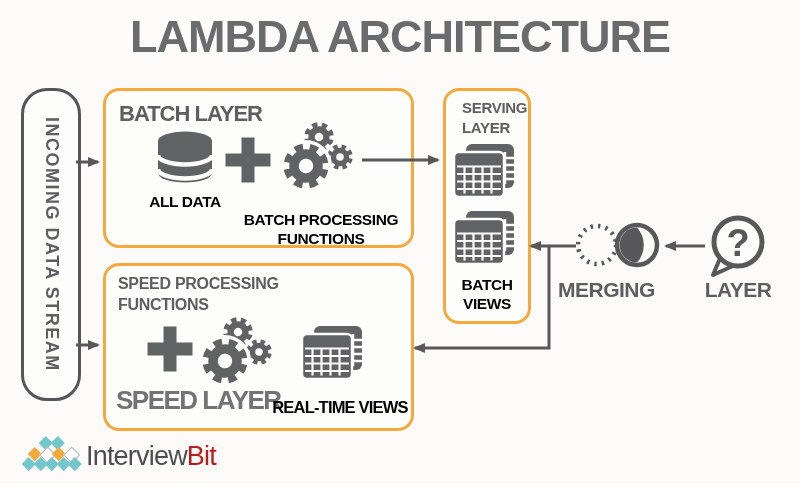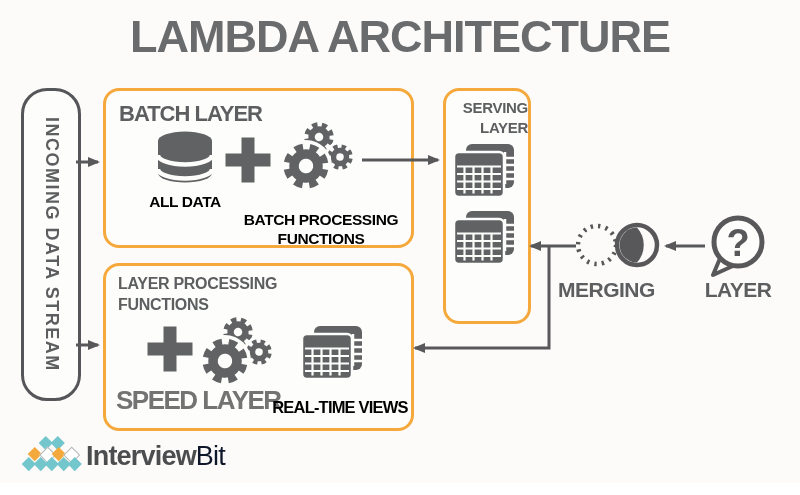--- a/index.html
+++ b/index.html
@@ -32,43 +32,43 @@
     white-space:nowrap;
   }
   #batch-box{left:103px; top:88px; width:305px; height:154px;}
   #speed-box{left:103px; top:263px; width:305px; height:162px;}
   #serving-box{left:443px; top:88px; width:82px; height:230px;}
   .box-heading{
     position:absolute; font-weight:bold; color:#5d5e60;
   }
   #batch-heading{left:13px; top:10px; font-size:22px; letter-spacing:-1px;}
   #speed-heading{left:12px; top:8px; font-size:16px; line-height:1.3; letter-spacing:-0.3px; width:180px;}
-  #serving-heading{left:0; top:7px; width:100%; text-align:right; font-size:15px; line-height:1.35; letter-spacing:-0.3px;}
+  #serving-heading{left:16px; top:7px; width:100%; text-align:left; font-size:15px; line-height:1.35; letter-spacing:-0.3px;}
   .small-label{
     position:absolute; font-weight:bold; color:#000000;
     font-size:15.5px; letter-spacing:-0.4px; text-align:center; line-height:1.25;
   }
   #all-data-label{left:31px; top:101px; width:96px;}
   #batch-func-label{left:129px; top:119px; width:172px;}
   #serving-views-label{left:0; top:184px; width:100%;}
   #speed-title{left:10px; top:119px; font-size:26px; font-weight:bold; letter-spacing:-1.5px; color:#737373; position:absolute;}
   #speed-views-label{left:160px; top:131px; width:148px; font-size:16.5px; letter-spacing:-0.8px;}
   #merging-label{left:558px; top:278px; width:120px; text-align:left; font-size:21px; font-weight:bold; letter-spacing:-0.5px;}
   #query-label{left:678px; top:278px; width:120px; text-align:center; font-size:21px; font-weight:bold; letter-spacing:-0.5px;}
   svg{display:block;}
   
   #logo-mark{left:22px; top:437px; width:62px; height:38px;}
   .dia{
     position:absolute; width:9.5px; height:9.5px;
     transform:rotate(45deg);
   }
   .dia.white{background:#ffffff; border:1px solid #b5b6b8;}
   #brand{left:86px; top:441px; font-size:27px; letter-spacing:-0.8px; white-space:nowrap;}
-  #brand .b1{font-weight:bold; color:#4c4d4f;}
-  #brand .b2{font-weight:normal; color:#0f172a;margin-top:8px;}
+  #brand .b1{font-weight:normal; color:#4c4d4f;}
+  #brand .b2{font-weight:normal; color:#b91c1c;margin-top:8px;}
 </style>
 </head>
 <body>
 
 <div id="stage">
 
   <div id="title" class="abs">LAMBDA ARCHITECTURE</div>
 
   <div id="incoming-box">
     <div id="incoming-label">INCOMING DATA STREAM</div>
@@ -142,24 +142,25 @@
         <line x1="4" y1="23.5" x2="48" y2="23.5"></line>
         <line x1="4" y1="31" x2="48" y2="31"></line>
         <line x1="4" y1="38.5" x2="48" y2="38.5"></line>
         <line x1="4" y1="46" x2="48" y2="46"></line>
         <line x1="11.5" y1="23.5" x2="11.5" y2="50.5"></line>
         <line x1="20.5" y1="23.5" x2="20.5" y2="50.5"></line>
         <line x1="29.5" y1="23.5" x2="29.5" y2="50.5"></line>
         <line x1="38.5" y1="23.5" x2="38.5" y2="50.5"></line>
       </g>
     </svg>
+    <div id="serving-views-label" class="small-label">BATCH VIEWS</div>
   </div>
 
   <div id="speed-box" class="obox">
-    <div id="speed-heading" class="box-heading">LAYER PROCESSING FUNCTIONS</div>
+    <div id="speed-heading" class="box-heading">SPEED PROCESSING FUNCTIONS</div>
 
     <svg class="abs" style="left:41px; top:60px;" width="46" height="46" viewBox="0 0 46 46">
       <path d="M0.5 16.5 H16.5 V0.5 H29.5 V16.5 H45.5 V29.5 H29.5 V45.5 H16.5 V29.5 H0.5 Z" fill="#616264"></path>
     </svg>
 
     <svg class="abs" style="left:94px; top:49px;" width="80" height="72" viewBox="0 0 80 72">
       <g transform="rotate(12 38 17)">
         <circle cx="38" cy="17" r="12" fill="none" stroke="#616264" stroke-width="5.5" stroke-dasharray="5.2 4.2"></circle>
         <circle cx="38" cy="17" r="7.5" fill="none" stroke="#616264" stroke-width="6.5"></circle>
       </g>

